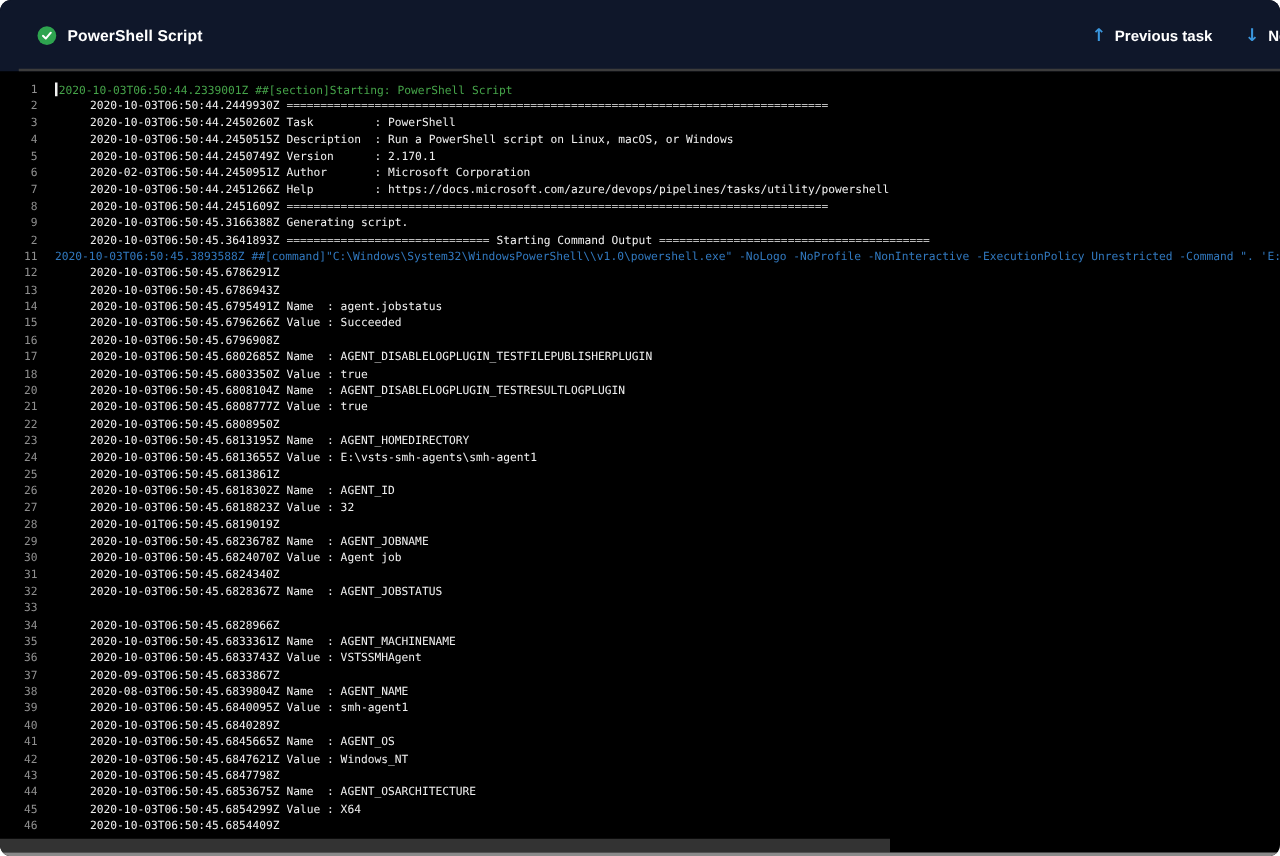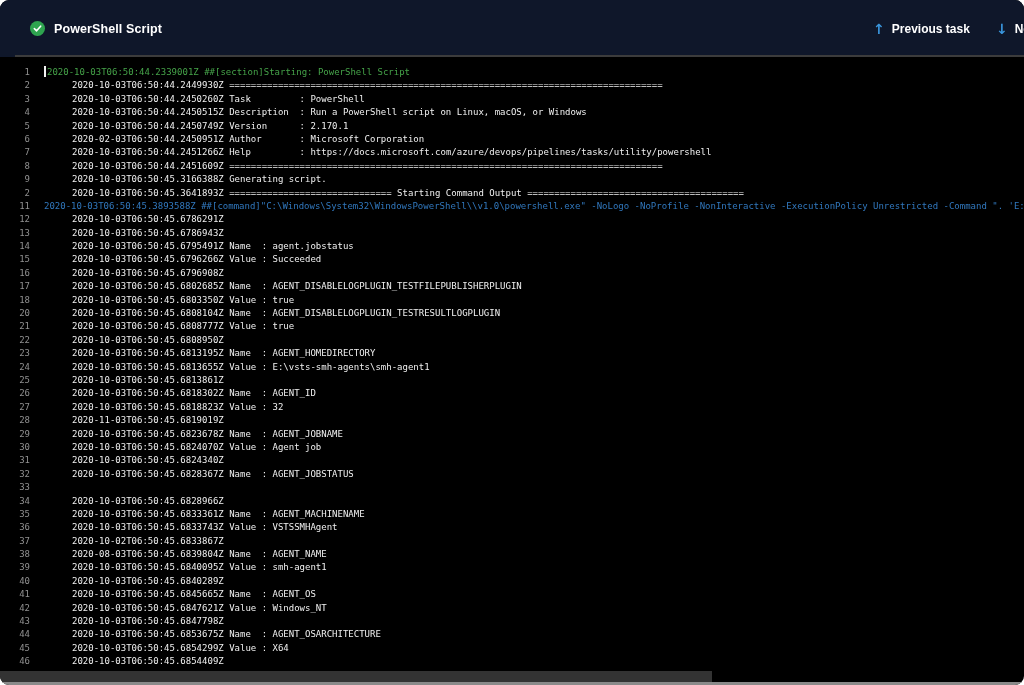--- a/index.html
+++ b/index.html
@@ -137,30 +137,30 @@
           <div class="row"><span class="ln">17</span><span class="txt c-plain"><span>2020-10-03T06:50:45.6802685Z Name  : AGENT_DISABLELOGPLUGIN_TESTFILEPUBLISHERPLUGIN</span></span></div>
           <div class="row"><span class="ln">18</span><span class="txt c-plain"><span>2020-10-03T06:50:45.6803350Z Value : true</span></span></div>
           <div class="row"><span class="ln">20</span><span class="txt c-plain"><span>2020-10-03T06:50:45.6808104Z Name  : AGENT_DISABLELOGPLUGIN_TESTRESULTLOGPLUGIN</span></span></div>
           <div class="row"><span class="ln">21</span><span class="txt c-plain"><span>2020-10-03T06:50:45.6808777Z Value : true</span></span></div>
           <div class="row"><span class="ln">22</span><span class="txt c-plain"><span>2020-10-03T06:50:45.6808950Z</span></span></div>
           <div class="row"><span class="ln">23</span><span class="txt c-plain"><span>2020-10-03T06:50:45.6813195Z Name  : AGENT_HOMEDIRECTORY</span></span></div>
           <div class="row"><span class="ln">24</span><span class="txt c-plain"><span>2020-10-03T06:50:45.6813655Z Value : E:\vsts-smh-agents\smh-agent1</span></span></div>
           <div class="row"><span class="ln">25</span><span class="txt c-plain"><span>2020-10-03T06:50:45.6813861Z</span></span></div>
           <div class="row"><span class="ln">26</span><span class="txt c-plain"><span>2020-10-03T06:50:45.6818302Z Name  : AGENT_ID</span></span></div>
           <div class="row"><span class="ln">27</span><span class="txt c-plain"><span>2020-10-03T06:50:45.6818823Z Value : 32</span></span></div>
-          <div class="row"><span class="ln">28</span><span class="txt c-plain"><span>2020-11-03T06:50:45.6819019Z</span></span></div>
+          <div class="row"><span class="ln">28</span><span class="txt c-plain"><span>2020-10-01T06:50:45.6819019Z</span></span></div>
           <div class="row"><span class="ln">29</span><span class="txt c-plain"><span>2020-10-03T06:50:45.6823678Z Name  : AGENT_JOBNAME</span></span></div>
           <div class="row"><span class="ln">30</span><span class="txt c-plain"><span>2020-10-03T06:50:45.6824070Z Value : Agent job</span></span></div>
           <div class="row"><span class="ln">31</span><span class="txt c-plain"><span>2020-10-03T06:50:45.6824340Z</span></span></div>
           <div class="row"><span class="ln">32</span><span class="txt c-plain"><span>2020-10-03T06:50:45.6828367Z Name  : AGENT_JOBSTATUS</span></span></div>
           <div class="row"><span class="ln">33</span></div>
           <div class="row"><span class="ln">34</span><span class="txt c-plain"><span>2020-10-03T06:50:45.6828966Z</span></span></div>
           <div class="row"><span class="ln">35</span><span class="txt c-plain"><span>2020-10-03T06:50:45.6833361Z Name  : AGENT_MACHINENAME</span></span></div>
           <div class="row"><span class="ln">36</span><span class="txt c-plain"><span>2020-10-03T06:50:45.6833743Z Value : VSTSSMHAgent</span></span></div>
-          <div class="row"><span class="ln">37</span><span class="txt c-plain"><span>2020-10-02T06:50:45.6833867Z</span></span></div>
+          <div class="row"><span class="ln">37</span><span class="txt c-plain"><span>2020-09-03T06:50:45.6833867Z</span></span></div>
           <div class="row"><span class="ln">38</span><span class="txt c-plain"><span>2020-08-03T06:50:45.6839804Z Name  : AGENT_NAME</span></span></div>
           <div class="row"><span class="ln">39</span><span class="txt c-plain"><span>2020-10-03T06:50:45.6840095Z Value : smh-agent1</span></span></div>
           <div class="row"><span class="ln">40</span><span class="txt c-plain"><span>2020-10-03T06:50:45.6840289Z</span></span></div>
           <div class="row"><span class="ln">41</span><span class="txt c-plain"><span>2020-10-03T06:50:45.6845665Z Name  : AGENT_OS</span></span></div>
           <div class="row"><span class="ln">42</span><span class="txt c-plain"><span>2020-10-03T06:50:45.6847621Z Value : Windows_NT</span></span></div>
           <div class="row"><span class="ln">43</span><span class="txt c-plain"><span>2020-10-03T06:50:45.6847798Z</span></span></div>
           <div class="row"><span class="ln">44</span><span class="txt c-plain"><span>2020-10-03T06:50:45.6853675Z Name  : AGENT_OSARCHITECTURE</span></span></div>
           <div class="row"><span class="ln">45</span><span class="txt c-plain"><span>2020-10-03T06:50:45.6854299Z Value : X64</span></span></div>
           <div class="row"><span class="ln">46</span><span class="txt c-plain"><span>2020-10-03T06:50:45.6854409Z</span></span></div>
         </div>

